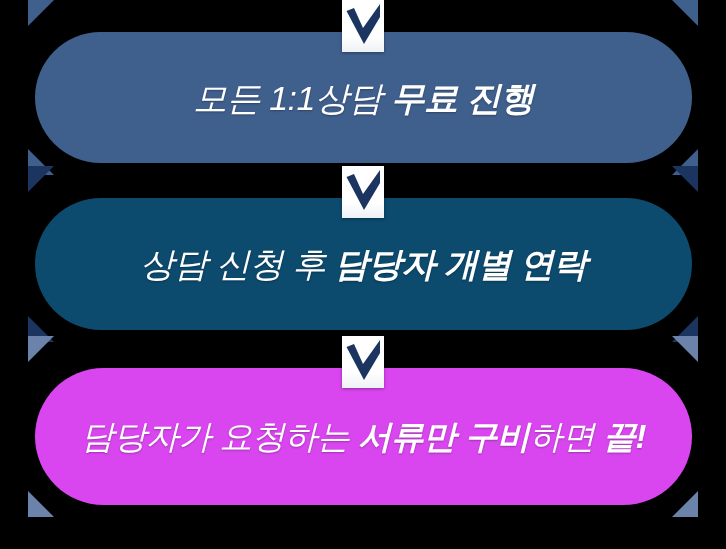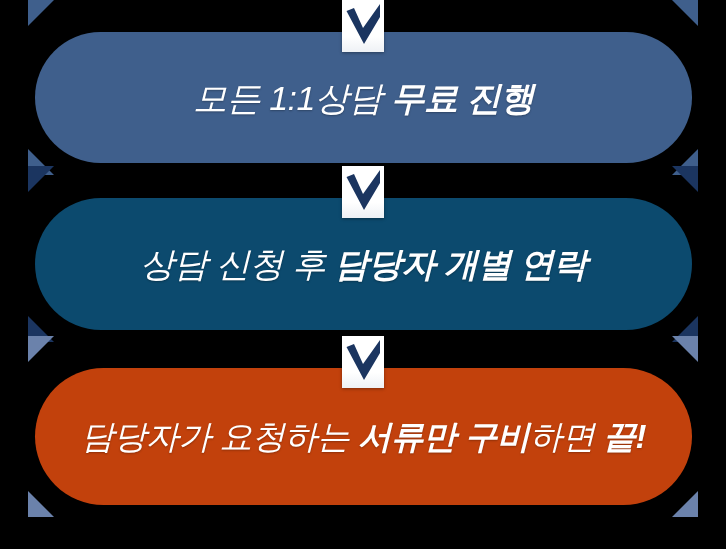--- a/index.html
+++ b/index.html
@@ -158,21 +158,21 @@
       </svg>
     </div>
   </div>
 
   <div class="step" id="step-3">
     <span class="corner tl" style="color: rgb(107, 130, 171);"></span>
     <span class="corner tr" style="color: rgb(107, 130, 171);"></span>
     <span class="corner bl" style="color: rgb(107, 130, 171);"></span>
     <span class="corner br" style="color: rgb(107, 130, 171);"></span>
 
-    <div class="card" style="background: #c2410c;">
+    <div class="card" style="background: #d946ef;">
       <div class="card-text" style="font-size: 33px;"><span class="t-light">담당자가 요청하는 </span><span class="t-bold">서류만 구비</span><span class="t-light">하면 </span><span class="t-bold">끝!</span></div>
     </div>
 
     <div class="check-badge">
       <svg viewBox="0 0 42 52">
         <polygon points="4.5,11 12,8 21,28 38,4 38,17 22,44" fill="#1b3560"></polygon>
       </svg>
     </div>
   </div>
 

